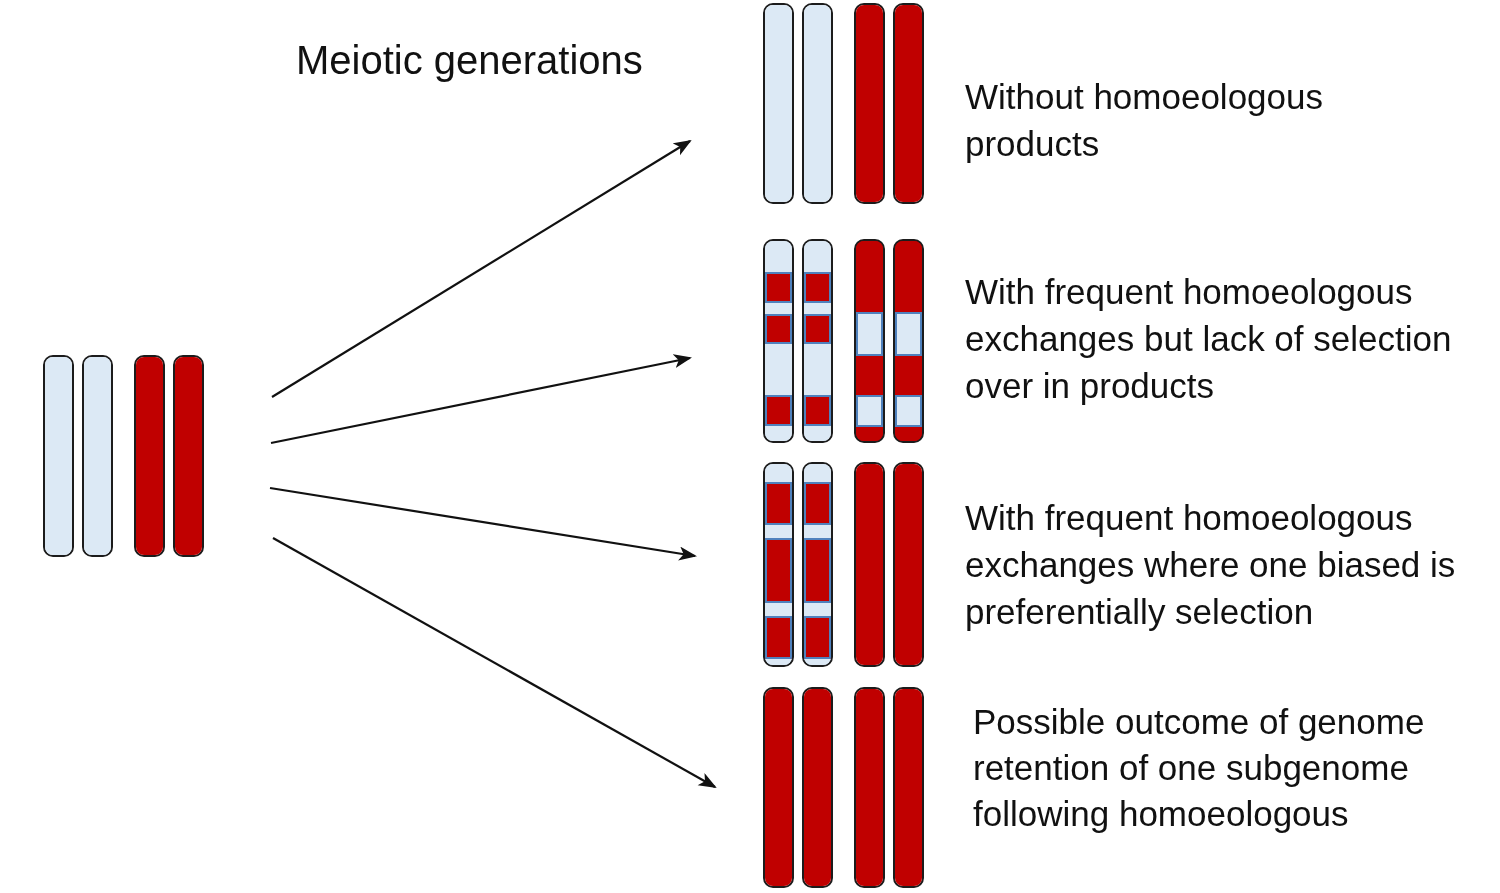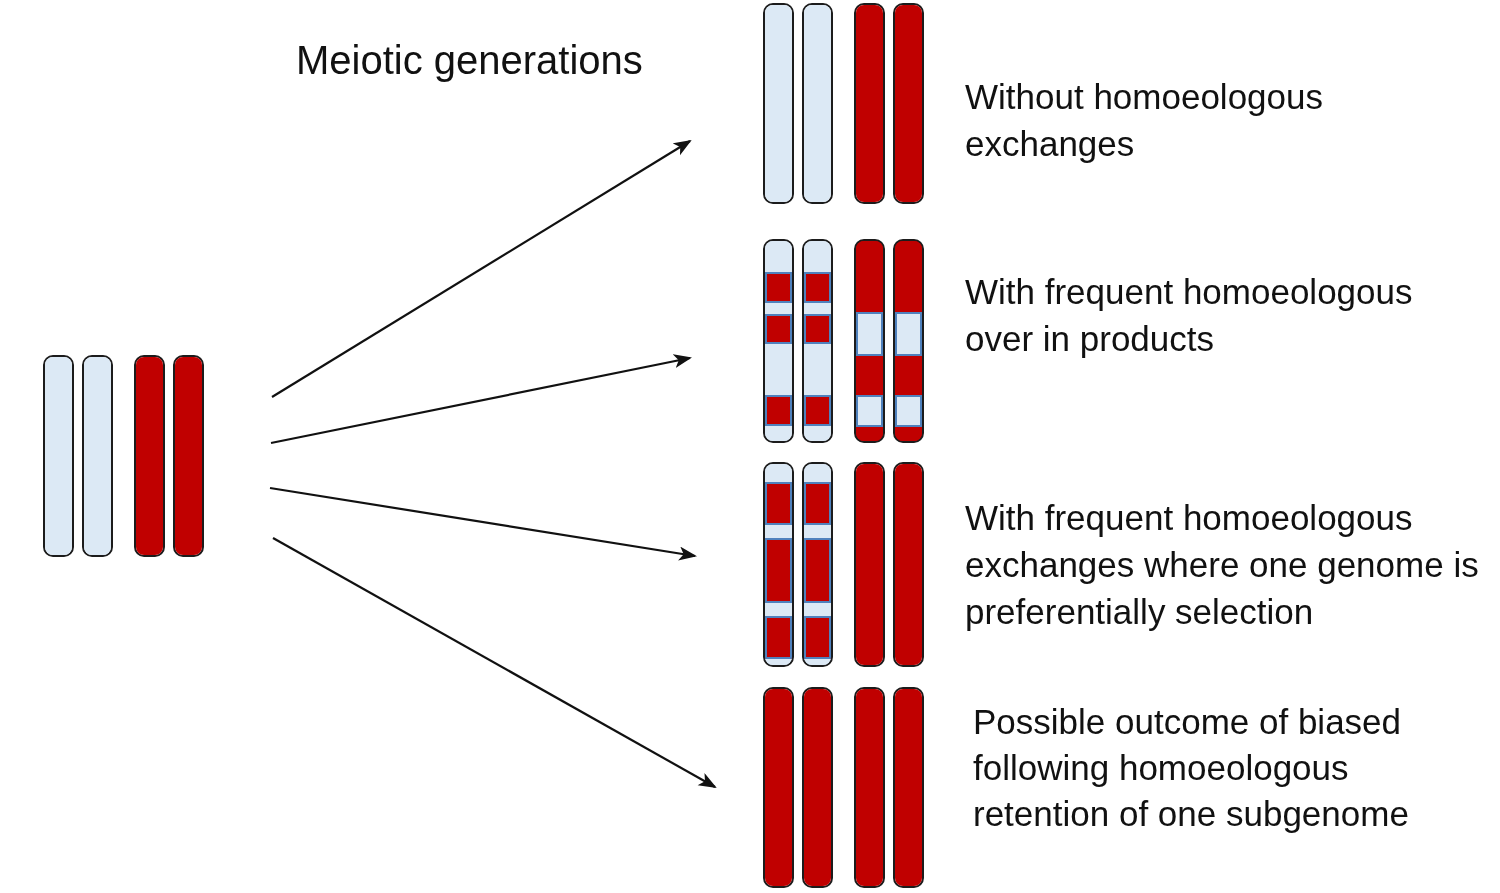--- a/index.html
+++ b/index.html
@@ -209,33 +209,34 @@
       <div class="chromosome" style="background: var(--genome_b);">
         <div class="seg seg-b" style="flex-grow: 201;"></div>
       </div>
       <div class="chromosome" style="background: var(--genome_b);">
         <div class="seg seg-b" style="flex-grow: 201;"></div>
       </div>
     </div>
 
   <div class="outcome-label outcome-label-0">
     <div>Without homoeologous</div>
-    <div>exchanges</div>
+    <div>products</div>
   </div>
 
   <div class="outcome-label outcome-label-1">
     <div>With frequent homoeologous</div>
+    <div>exchanges but lack of selection</div>
     <div>over in products</div>
   </div>
 
   <div class="outcome-label outcome-label-2">
     <div>With frequent homoeologous</div>
-    <div>exchanges where one genome is</div>
+    <div>exchanges where one biased is</div>
     <div>preferentially selection</div>
   </div>
 
   <div class="outcome-label outcome-label-3">
-    <div>Possible outcome of biased</div>
+    <div>Possible outcome of genome</div>
+    <div>retention of one subgenome</div>
     <div>following homoeologous</div>
-    <div>retention of one subgenome</div>
   </div>
 
 </div>
 
 </body></html>

